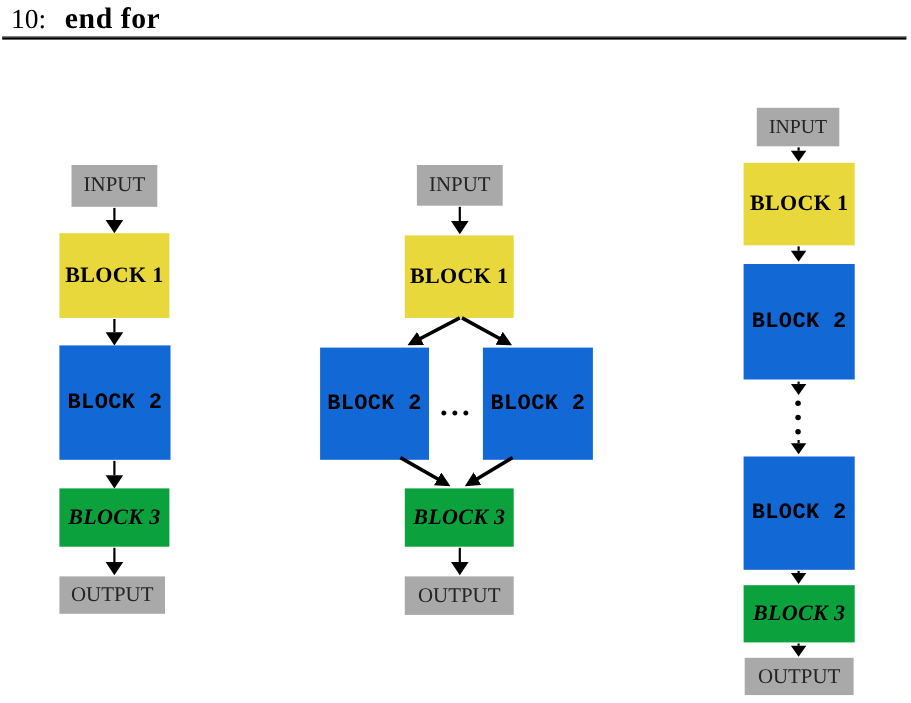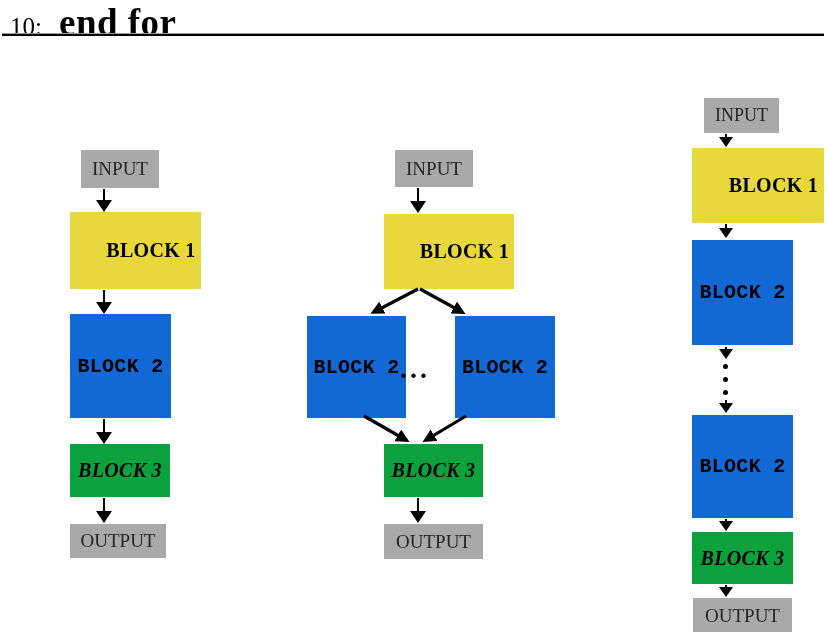--- a/index.html
+++ b/index.html
@@ -3,29 +3,29 @@
 <meta charset="utf-8">
 <style>
   html,body{margin:0;padding:0;background:#ffffff;}
   .stage{
     position:relative;width:828px;height:632px;background:#ffffff;
     overflow:hidden;font-family:"Liberation Serif", serif;
   }
   
   .algo-header{position:absolute;left:10px;top:1px;display:flex;align-items:baseline;gap:17px;color:#000;}
   .lineno{font-size:25px;font-weight:400;}
-  .linetext{font-size:37px;font-weight:bold;letter-spacing:.5px;text-align:center;}
+  .linetext{font-size:27px;font-weight:bold;letter-spacing:.5px;text-align:center;}
   .rule{position:absolute;left:2px;top:33px;width:822px;height:2px;background:#000;border-top:1.5px solid #9a9a9a;}
   
   .box{
     position:absolute;display:flex;align-items:center;justify-content:center;
-    color:#111;margin-left:16px;
+    color:#111;
   }
   .gray{background:var(--io-gray);}
-  .b1{background:var(--block1-yellow);padding-left:31px;}
+  .b1{background:var(--block1-yellow);}
   .b2{background:var(--block2-blue);font-family:Liberation Mono, monospace;}
   .b3{background:var(--block3-green);font-style:italic;}
   .io{font-size:19px;font-weight:400;color:#242424;}
   .blk{font-size:20px;font-weight:bold;color:#000;letter-spacing:.3px;}
   
   .varrow{position:absolute;width:16px;display:flex;flex-direction:column;align-items:center;}
   .varrow .stem{flex:1;width:2.6px;background:var(--arrow-black);}
   .varrow .head{width:0;height:0;border:8px solid transparent;border-top:12px solid var(--arrow-black);border-bottom:0;}
   .sarrow{position:absolute;width:14px;display:flex;flex-direction:column;align-items:center;}
   .sarrow .stem{flex:1;width:2.2px;background:var(--arrow-black);}

